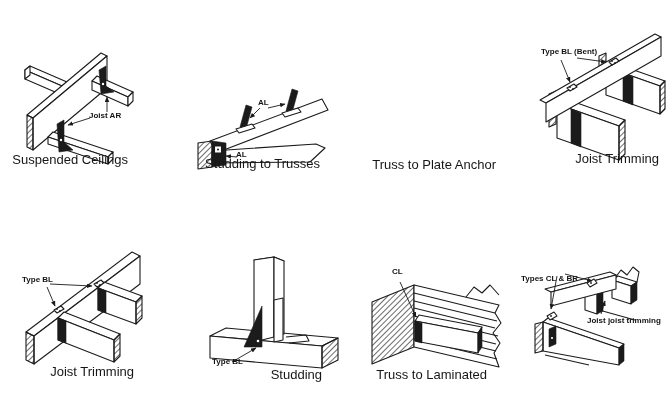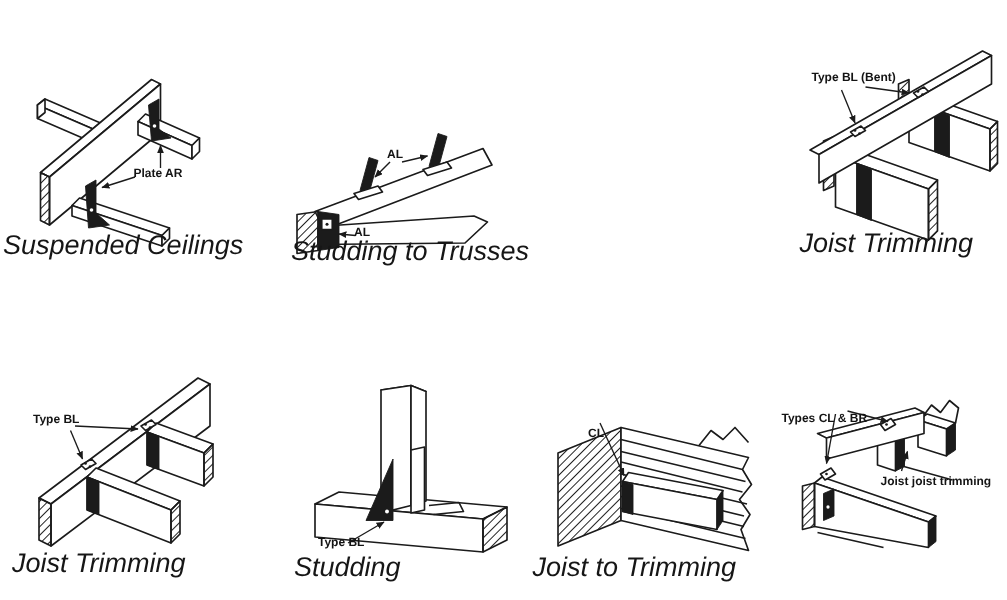--- a/index.html
+++ b/index.html
@@ -7,22 +7,22 @@
     position:relative;width:671px;height:400px;background:#ffffff;overflow:hidden;
     font-family:"Liberation Sans",sans-serif;color:#111;
   }
   .panel{position:absolute;margin:12px;padding:0;}
   .panel svg{display:block;}
   .ann{
     position:absolute;font-size:8px;font-weight:bold;color:#141414;
     white-space:nowrap;letter-spacing:0;line-height:1;
   }
   .cap{
-    position:absolute;font-size:18px;color:#161616;text-align:left;
-    white-space:nowrap;line-height:1.15;font-style:italic;
+    position:absolute;font-size:13px;color:#161616;text-align:right;
+    white-space:nowrap;line-height:1.15;
   }
   
   .ink{fill:#ffffff;stroke:#1b1b1b;stroke-width:1.1;stroke-linejoin:round;}
   .solid{fill:#1b1b1b;stroke:#1b1b1b;stroke-width:0.6;stroke-linejoin:round;}
   .hatched{fill:url(#hatch);stroke:#1b1b1b;stroke-width:1.1;stroke-linejoin:round;}
   .line{fill:none;stroke:#1b1b1b;stroke-width:1.1;stroke-linejoin:round;}
   .leader{fill:none;stroke:#1b1b1b;stroke-width:0.9;}
   .dot{fill:#ffffff;stroke:none;}
   .pin{fill:#1b1b1b;stroke:none;}
 </style>
@@ -56,21 +56,21 @@
       <path class="ink" d="M36,102 L96,122 L91,127 L31,107 Z"></path>
       <path class="ink" d="M31,107 L91,127 L91,134 L31,114 Z"></path>
       <path class="ink" d="M91,127 L96,122 L96,129 L91,134 Z"></path>
       <path class="solid" d="M82,40 L89,36 L89,56 L97,62 L84,64 Z"></path>
       <circle class="dot" cx="86" cy="54" r="1.2"></circle>
       <path class="solid" d="M40,94 L47,90 L47,112 L56,120 L42,122 Z"></path>
       <circle class="dot" cx="44" cy="110" r="1.2"></circle>
       <path class="leader" d="M90,82 L90,67" marker-end="url(#arr)"></path>
       <path class="leader" d="M73,88 L51,95" marker-end="url(#arr)"></path>
     </svg>
-    <span class="ann" style="left:72px;top:82px">Plate AR</span>
+    <span class="ann" style="left:72px;top:82px">Joist AR</span>
   </figure>
   <div class="cap" style="left:2px;top:153px;width:126px">Suspended Ceilings</div>
 
   <figure class="panel" style="left:182px;top:55px;width:142px;height:105px">
     <svg width="142" height="105" viewBox="0 0 142 105">
       <path class="ink" d="M16,74 L128,32 L134,43 L22,86 Z"></path>
       <path class="ink" d="M18,84 L122,77 L131,81 L116,95 L18,96 Z"></path>
       <path class="hatched" d="M4,76 L18,74 L18,100 L4,102 Z"></path>
       <path class="solid" d="M18,74 L32,76 L32,98 L18,100 Z"></path>
       <rect class="ink" x="20.5" y="79" width="7" height="7" stroke-width="0.8"></rect>
@@ -81,20 +81,21 @@
       <path class="ink" d="M88,46 L104,41 L107,45 L91,50 Z"></path>
       <path class="leader" d="M66,41 L56,51" marker-end="url(#arr)"></path>
       <path class="leader" d="M74,41 L91,37" marker-end="url(#arr)"></path>
       <path class="leader" d="M43,90 L32,89" marker-end="url(#arr)"></path>
     </svg>
     <span class="ann" style="left:64px;top:32px">AL</span>
     <span class="ann" style="left:42px;top:84px">AL</span>
   </figure>
   <div class="cap" style="left:194px;top:157px;width:126px">Studding to Trusses</div>
 
+  <div class="cap" style="left:348px;top:158px;width:148px">Truss to Plate Anchor</div>
 
   <figure class="panel" style="left:503px;top:8px;width:168px;height:146px">
     <svg width="168" height="146" viewBox="0 0 168 146">
       <path class="ink" d="M96,42 L150,61 L145,66 L91,47 Z"></path>
       <path class="ink" d="M91,47 L145,66 L145,94 L91,75 Z"></path>
       <path class="hatched" d="M145,66 L150,61 L150,89 L145,94 Z"></path>
       <path class="solid" d="M108,53 L118,57 L118,85 L108,81 Z"></path>
       <path class="hatched" d="M84,36 L91,33 L91,58 L84,61 Z"></path>
       <path class="ink" d="M48,78 L110,100 L104,106 L42,84 Z"></path>
       <path class="ink" d="M42,84 L104,106 L104,140 L42,118 Z"></path>
@@ -173,23 +174,23 @@
           <path d="M50,74 L132,94"></path>
         <path d="M50,82 L133,102"></path>
       </g>
       <path class="line" d="M102,40 L110,30 L118,36 L126,28 L135,38" stroke-width="0.9"></path>
       <path class="ink" d="M55,58 L118,70 L114,76 L51,64 Z"></path>
       <path class="ink" d="M51,64 L114,76 L114,96 L51,84 Z"></path>
       <path class="solid" d="M114,76 L118,70 L118,90 L114,96 Z"></path>
       <path class="solid" d="M51,64 L58,66 L58,86 L51,84 Z"></path>
       <path class="leader" d="M36,25 L52,60" marker-end="url(#arr)"></path>
     </svg>
-    <span class="ann" style="left:28px;top:28px">CL</span>
-  </figure>
-  <div class="cap" style="left:355px;top:368px;width:132px">Joist to Trimming</div>
+    <span class="ann" style="left:28px;top:11px">CL</span>
+  </figure>
+  <div class="cap" style="left:355px;top:368px;width:132px">Truss to Laminated</div>
 
   <figure class="panel" style="left:503px;top:240px;width:168px;height:135px">
     <svg width="168" height="135" viewBox="0 0 168 135">
       <path class="ink" d="M97,28 L103,24 L122,30 L116,34 Z"></path>
       <path class="ink" d="M97,28 L116,34 L116,52 L97,46 Z"></path>
       <path class="solid" d="M116,34 L122,30 L122,48 L116,52 Z"></path>
       <path class="line" d="M100,26 L106,18 L112,23 L118,15 L124,20 L122,30" stroke-width="0.9"></path>
       <path class="ink" d="M70,36 L82,40 L82,62 L70,58 Z"></path>
       <path class="solid" d="M82,40 L88,37 L88,59 L82,62 Z"></path>
       <path class="ink" d="M30,37 L95,20 L101,23 L36,40 Z"></path>

